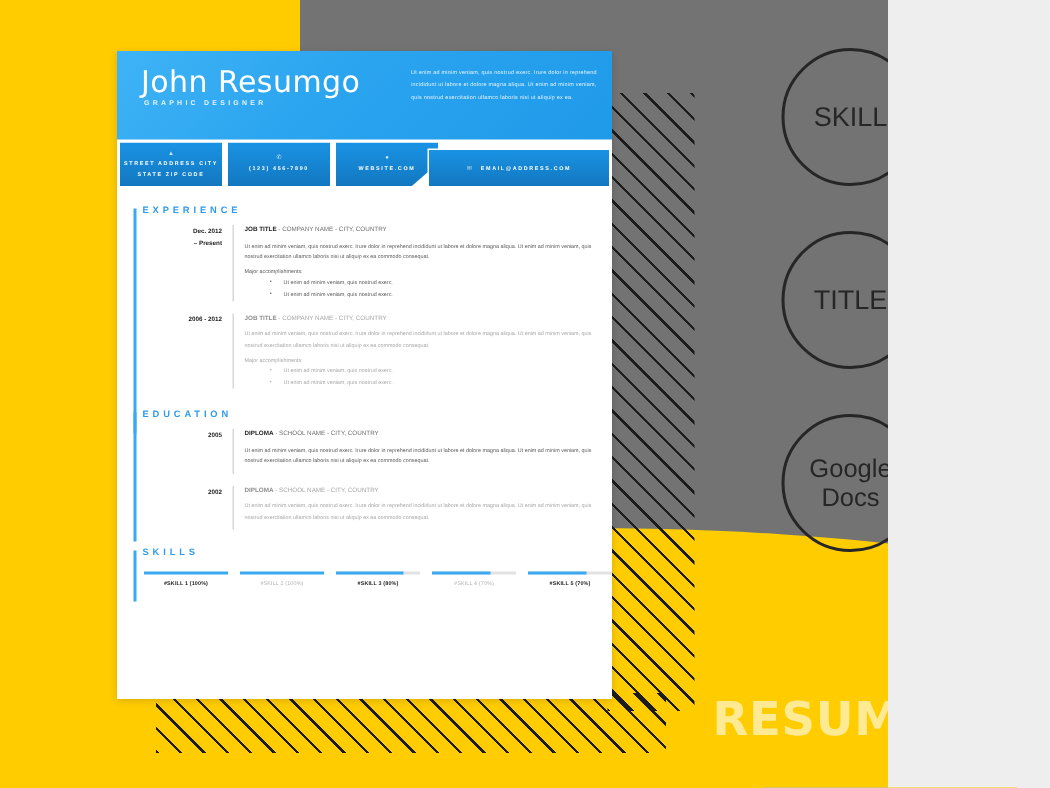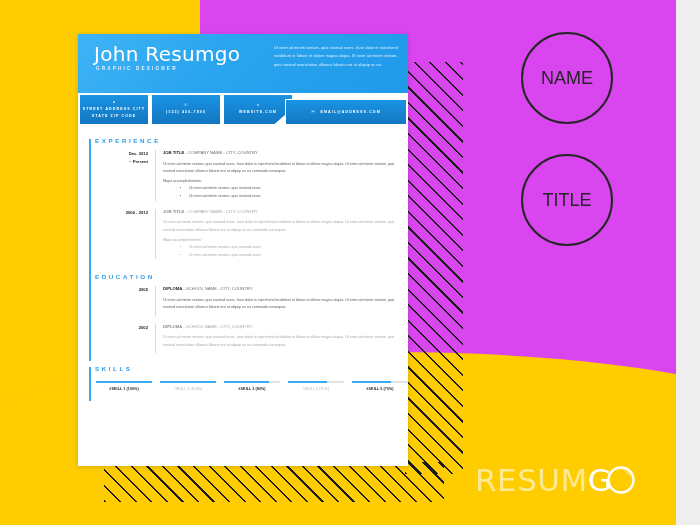--- a/index.html
+++ b/index.html
@@ -2,21 +2,21 @@
 <html><head>
 <meta charset="utf-8">
 <style>
   html,body{margin:0;padding:0;}
   body{
     width:700px;height:525px;overflow:hidden;
     font-family:"Liberation Sans", sans-serif;
     background:#eeeeee;
     position:relative;
   }
-  .stage{position:absolute;inset:0;width:676px;height:525px;overflow:hidden;background:#d946ef;}
+  .stage{position:absolute;inset:0;width:592px;height:525px;overflow:hidden;background:#737373;}
 
   
   .yellow-left{
     position:absolute;left:0;top:0;width:200px;height:404px;background:#FFCC00;
   }
   .yellow-bottom{
     position:absolute;left:0;top:352px;width:700px;height:173px;overflow:hidden;
   }
   .yellow-bottom .curve{
     position:absolute;left:-60px;top:0px;width:900px;height:420px;
@@ -127,21 +127,21 @@
     background:transparent;
   }
   .badge-docx{left:521px;top:32px;}
   .badge-pages{left:521px;top:154px;}
   .badge-gdocs{left:521px;top:276px;font-size:17px;}
 
   
   .logo{
     position:absolute;left:475px;top:462px;
     display:flex;align-items:center;
-    font-size:31px;letter-spacing:.5px;font-weight:400;
+    font-size:31px;letter-spacing:.5px;font-weight:700;
     font-family:"DejaVu Sans", sans-serif;
   }
   .logo .resum{color:rgba(255,255,255,0.58);}
   .logo .go{color:#ffffff;position:relative;display:flex;align-items:center;}
   .logo svg{display:block;}
 </style>
 </head>
 <body>
 
 <div class="stage">
@@ -283,24 +283,27 @@
               </div>
             <div class="skill-label">#SKILL 5 (70%)</div>
           </div>
         </div>
       </div>
 
     </div>
   </div>
 
   <div class="badge badge-docx">
-    <span>NAME</span>
+    <span>SKILL</span>
   </div>
   <div class="badge badge-pages">
     <span>TITLE</span>
+  </div>
+  <div class="badge badge-gdocs">
+    <span>Google Docs</span>
   </div>
 
   <div class="logo">
     <span class="resum">RESUM</span>
     <span class="go">
       <span>G</span>
       <svg width="30" height="32" viewBox="0 0 30 32" style="margin-left:-6px;">
         <circle cx="15" cy="16" r="12.5" fill="none" stroke="#ffffff" stroke-width="2.4"></circle>
         <path d="M15 5.2 A12 12 0 0 1 25 15 A16 16 0 0 0 15 5.2 Z" fill="#ffffff" opacity="0.95"></path>
         <path d="M16 4.6 A12.2 12.2 0 0 1 26.2 16.6 A13 13 0 0 0 16 4.6 Z" fill="#ffffff"></path>

